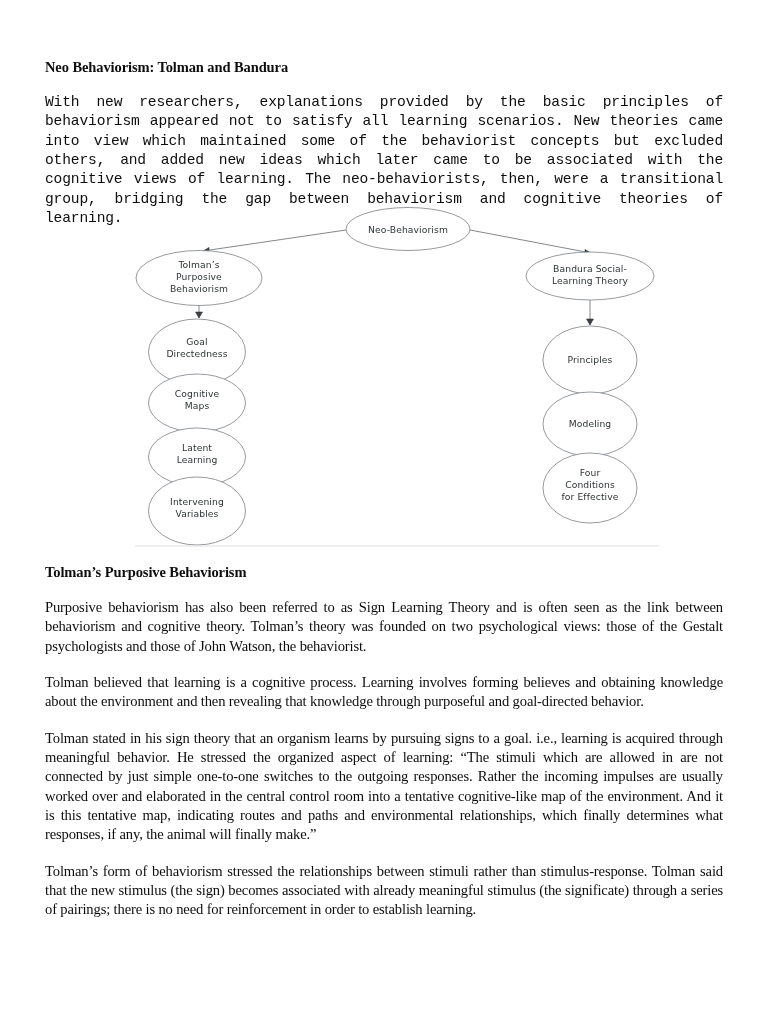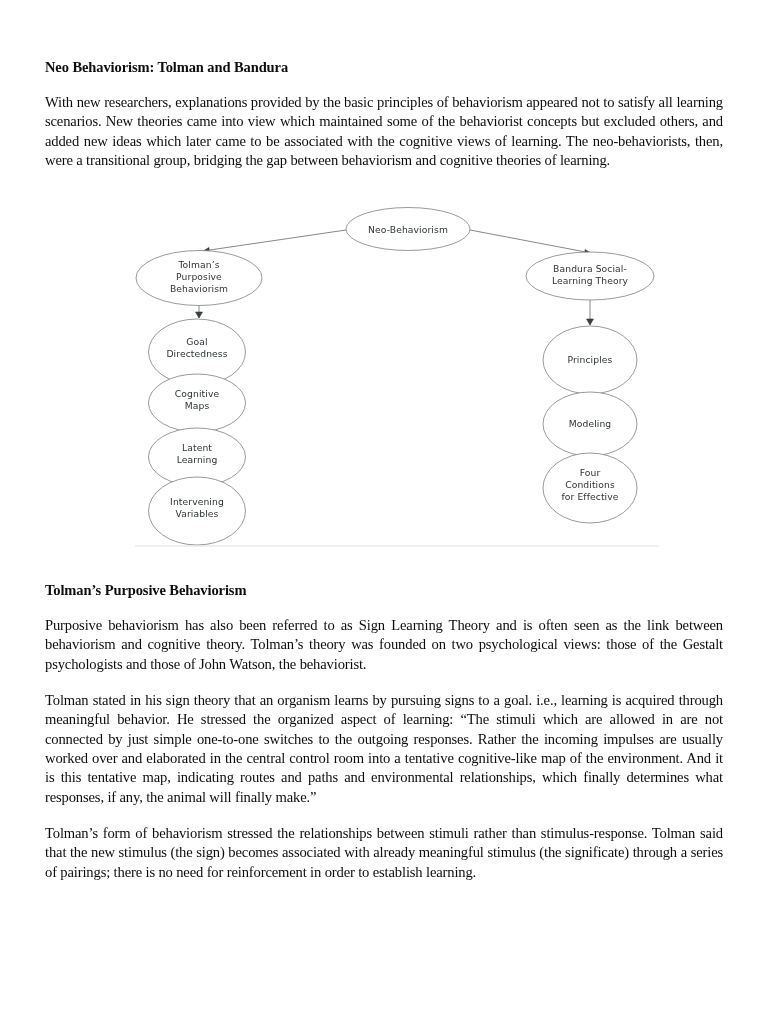--- a/index.html
+++ b/index.html
@@ -41,21 +41,21 @@
   }
 
   p.body-para {
     font-size: 14.6px;
     line-height: 1.325;
     margin: 0 0 17px 0;
     text-align: justify;
     text-justify: inter-word;
     letter-spacing: -0.15px;
   }
-  p.body-para:last-child { margin-bottom: 0; }
+  p.body-para:last-child { margin-bottom: 0; font-family: Liberation Mono, monospace; }
 
   .lead-bold { font-weight: normal; }
 
   
   .diagram-wrap {
     position: relative;
     width: 768px;
     height: 355px;
     margin: 0;
   }
@@ -183,26 +183,27 @@
         <ellipse class="ellipse-shape" cx="577" cy="290" rx="47" ry="35"></ellipse>
         <text class="ellipse-label" x="577" y="278">Four</text>
         <text class="ellipse-label" x="577" y="290">Conditions</text>
         <text class="ellipse-label" x="577" y="302">for Effective</text>
       </g>
 
       <line class="divider-line" x1="122" y1="348" x2="646" y2="348"></line>
     </svg>
   </div>
 
-  <div class="content" style="top:581px;">
+  <div class="content" style="top:563px;">
 
     <h2 class="section-heading">Tolman’s Purposive Behaviorism</h2>
 
     <p class="body-para"><span class="lead-bold">Purposive behaviorism</span><span> has also been referred to as Sign Learning Theory and is often seen as the link between behaviorism and cognitive theory. Tolman’s theory was founded on two psychological views: those of the Gestalt psychologists and those of John Watson, the behaviorist.</span></p>
 
+    <p class="body-para">Tolman believed that learning is a cognitive process. Learning involves forming believes and obtaining knowledge about the environment and then revealing that knowledge through purposeful and goal-directed behavior.</p>
 
     <p class="body-para">Tolman stated in his sign theory that an organism learns by pursuing signs to a goal. i.e., learning is acquired through meaningful behavior. He stressed the organized aspect of learning: “The stimuli which are allowed in are not connected by just simple one-to-one switches to the outgoing responses. Rather the incoming impulses are usually worked over and elaborated in the central control room into a tentative cognitive-like map of the environment. And it is this tentative map, indicating routes and paths and environmental relationships, which finally determines what responses, if any, the animal will finally make.”</p>
 
     <p class="body-para">Tolman’s form of behaviorism stressed the relationships between stimuli rather than stimulus-response. Tolman said that the new stimulus (the sign) becomes associated with already meaningful stimulus (the significate) through a series of pairings; there is no need for reinforcement in order to establish learning.</p>
 
     <div class="spacer-block"></div>
 
   </div>
 
 </div>

